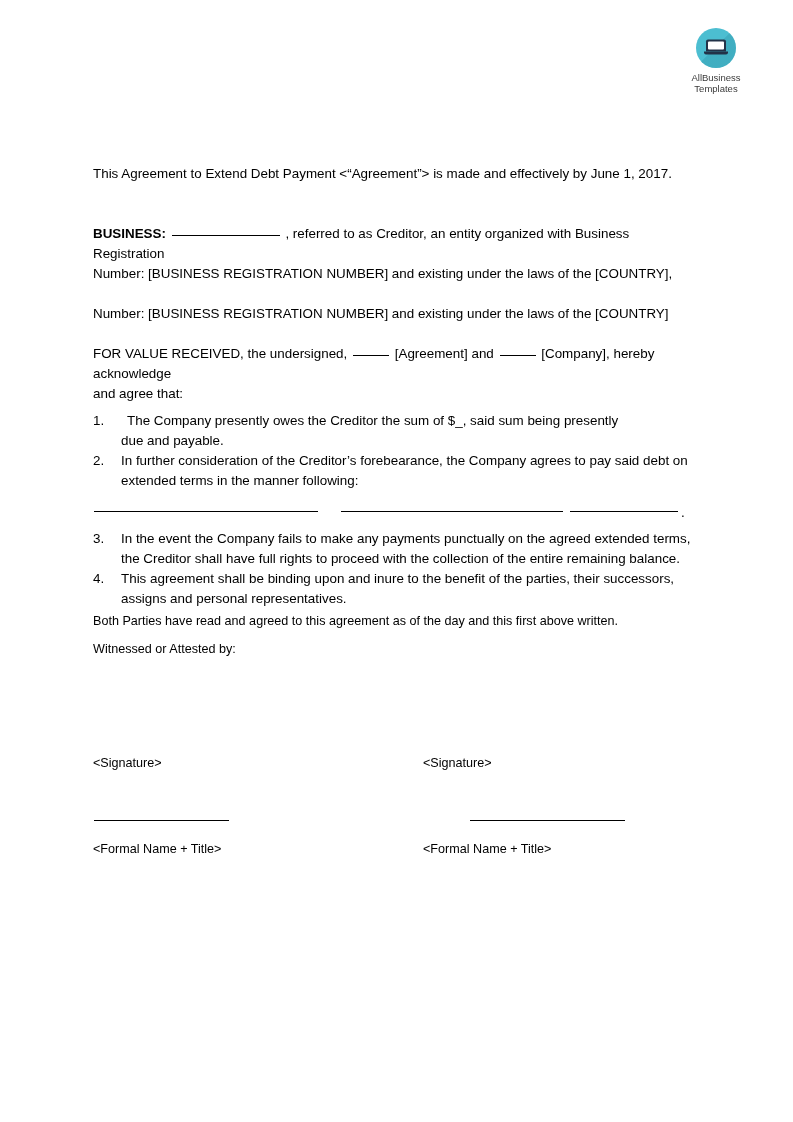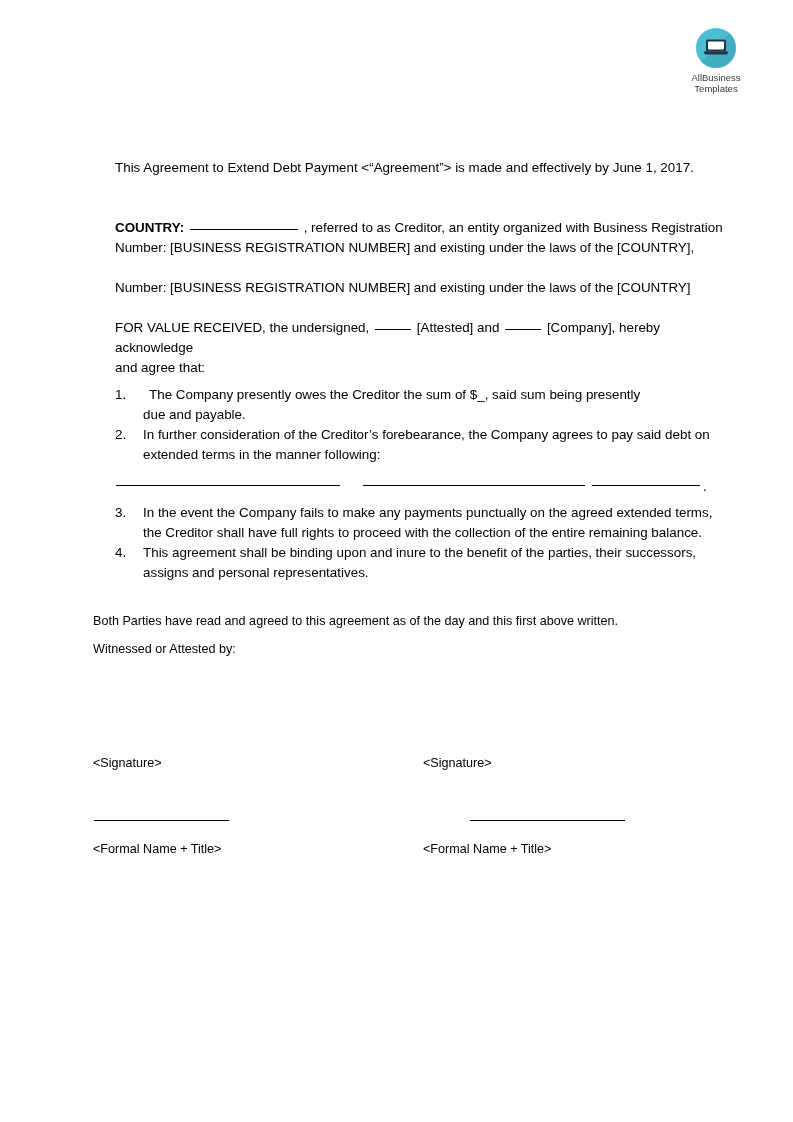--- a/index.html
+++ b/index.html
@@ -90,25 +90,24 @@
     font-size: 17.5px;
     font-weight: bold;
     letter-spacing: 0.2px;
     font-family: "DejaVu Sans", sans-serif;
   }
 
   
   .body-wrap {
     position: absolute;
     left: 93px;
-    top: 158px;
+    top: 164px;
     width: 608px;
     font-size: 13.4px;
     line-height: 20px;
-    margin-left: 22px;
   }
   p.para {
     margin: 0;
   }
   .gap-xl { height: 40px; }
   .gap-l  { height: 20px; }
   .gap-s  { height: 7px; }
 
   .bold { font-weight: bold; }
 
@@ -250,36 +249,36 @@
   </div>
 
 
   <div class="body-wrap">
 
     <p class="para">This Agreement to Extend Debt Payment &lt;“Agreement”&gt; is made and effectively by June 1, 2017.</p>
 
     <div class="gap-xl"></div>
 
     <p class="para">
-      <span class="bold">COUNTRY:</span>
+      <span class="bold">BUSINESS:</span>
       <span class="fill-line"></span>
       <span>, referred to as Creditor, an entity organized with Business Registration</span>
     </p>
     <p class="para">Number: [BUSINESS REGISTRATION NUMBER] and existing under the laws of the [COUNTRY],</p>
 
     <div class="gap-l"></div>
 
     <p class="para">Number: [BUSINESS REGISTRATION NUMBER] and existing under the laws of the [COUNTRY]</p>
 
     <div class="gap-l"></div>
 
     <p class="para">
       <span>FOR VALUE RECEIVED, the undersigned,</span>
       <span class="fill-short"></span>
-      <span>[Attested] and</span>
+      <span>[Agreement] and</span>
       <span class="fill-short"></span>
       <span>[Company], hereby acknowledge</span>
     </p>
     <p class="para">and agree that:</p>
 
     <div class="gap-s"></div>
 
     <ol class="terms">
       <li>
         <span class="num">1.</span>

